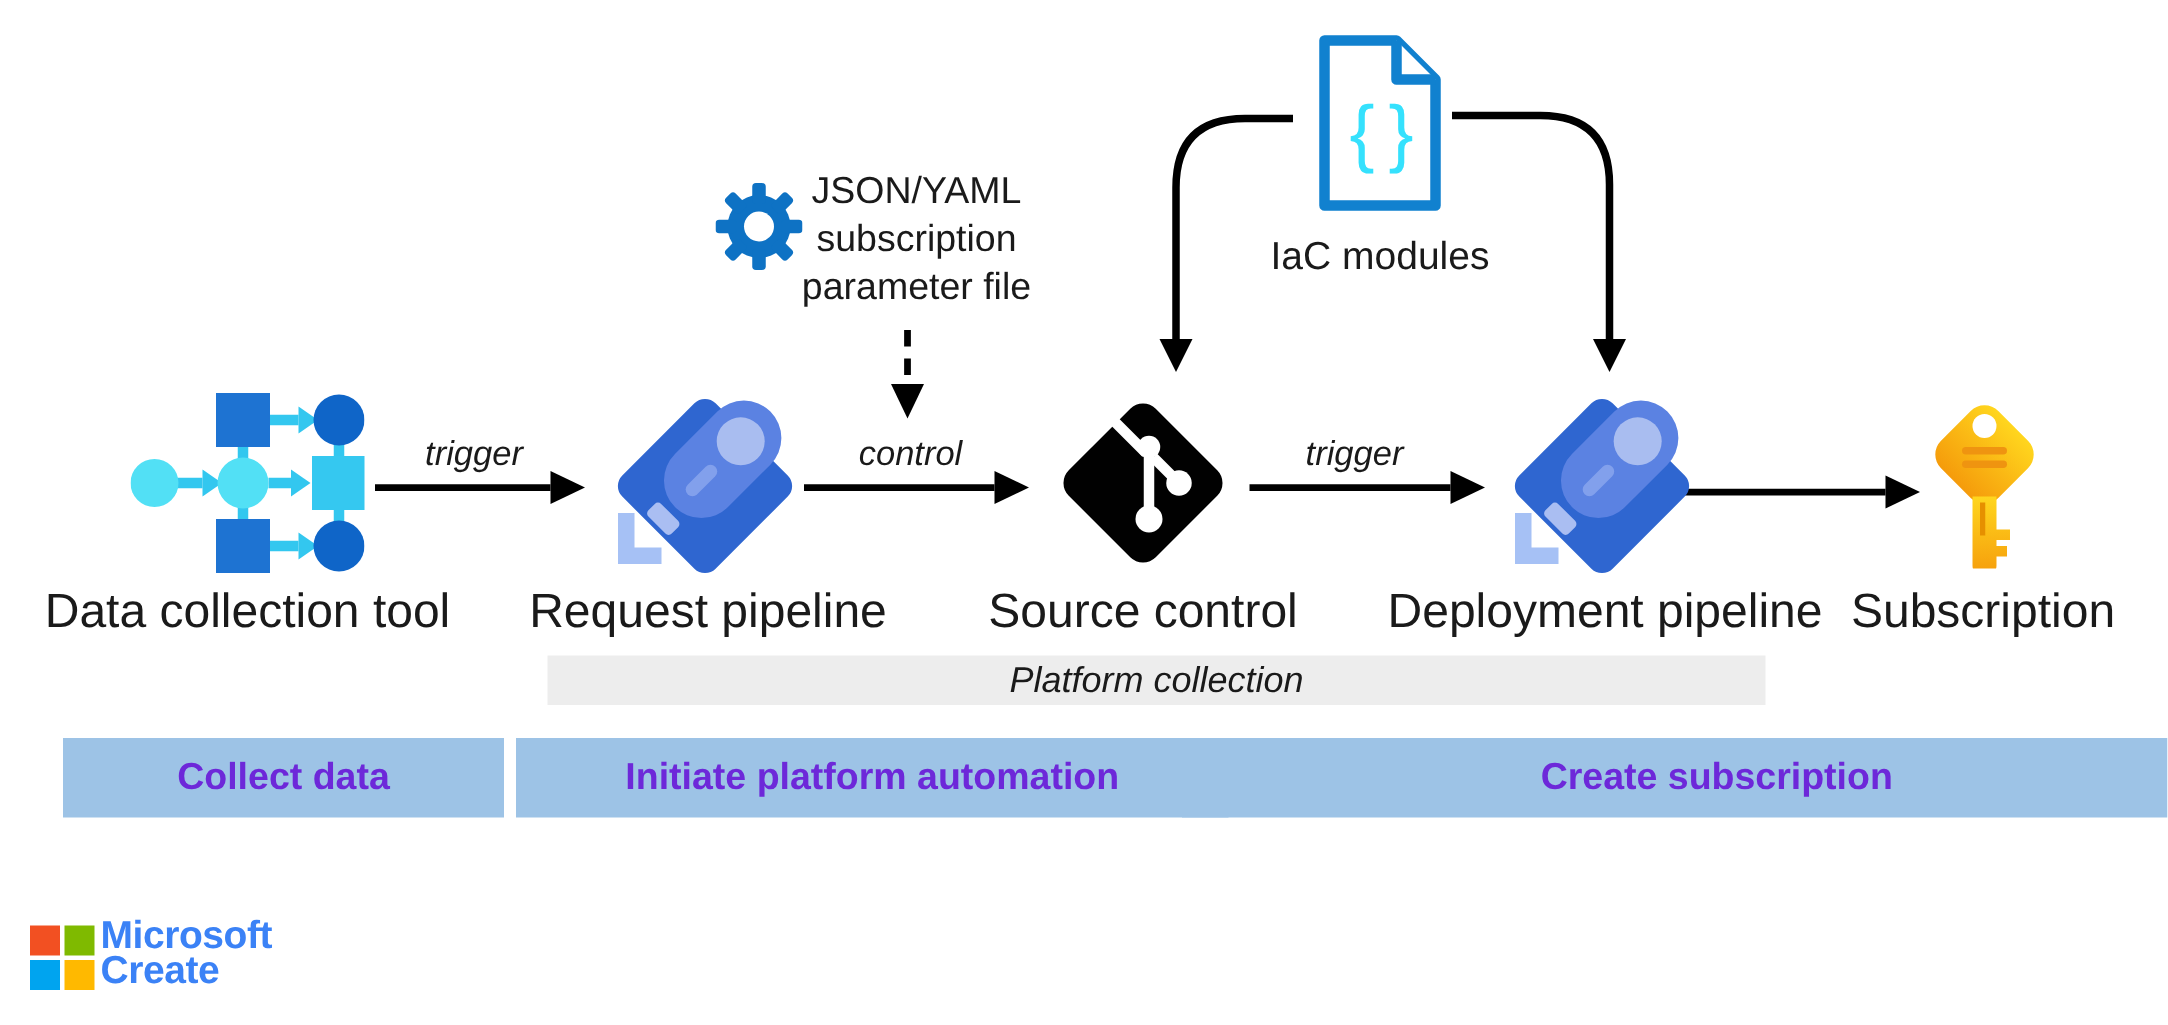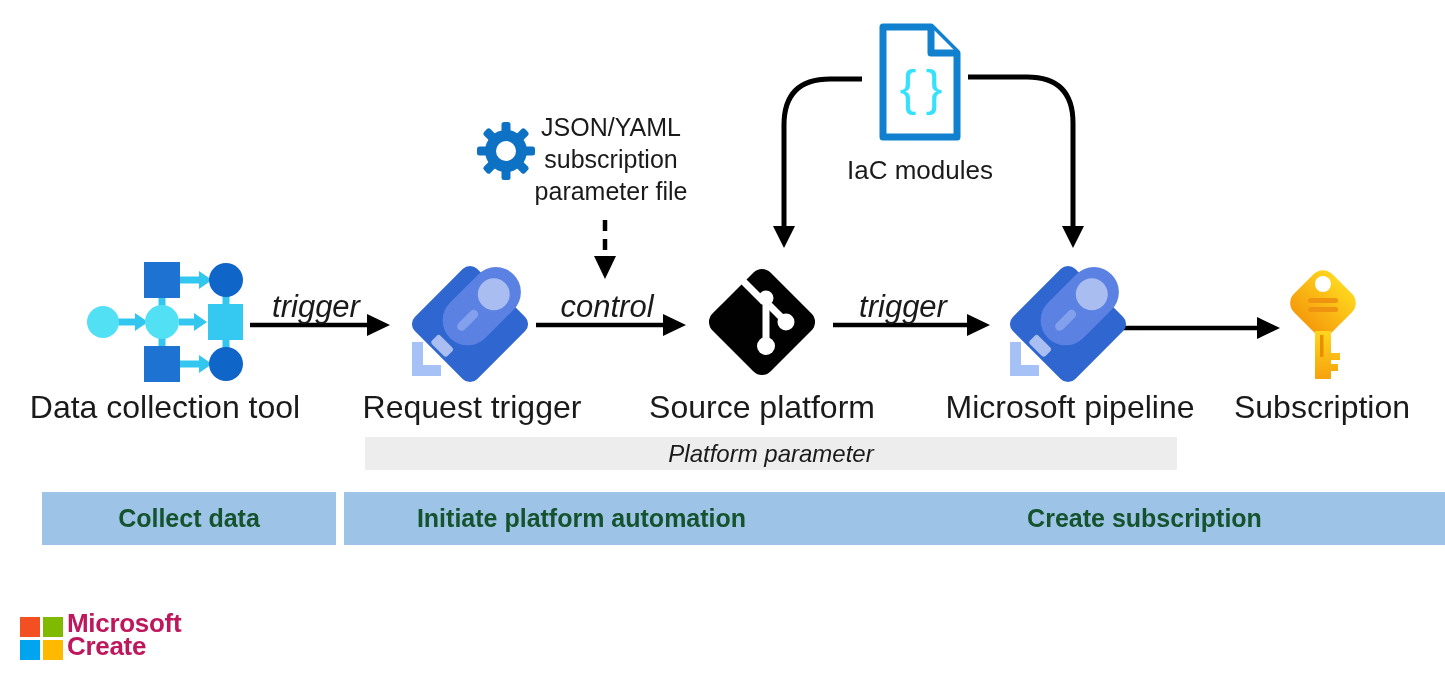--- a/index.html
+++ b/index.html
@@ -1,30 +1,30 @@
 <!DOCTYPE html>
 <html><head>
 <meta charset="utf-8">
 <style>
   html,body{margin:0;padding:0;background:#fff;}
   .canvas{position:relative;width:1445px;height:683px;background:#ffffff;overflow:hidden;
           font-family:"Liberation Sans", sans-serif;color:#1a1a1a;}
   .abs{position:absolute;}
   .ctr{transform:translateX(-50%);white-space:nowrap;text-align:center;}
   .node-label{top:389px;font-size:32px;}
-  .edge-label{top:289px;font-size:31px;font-style:italic;}
+  .edge-label{top:289px;font-size:23px;font-style:italic;}
   .param-text{top:111px;font-size:25px;line-height:32px;text-align:center;}
   .iac-label{top:155px;font-size:26px;}
   .automation-bar{left:365px;top:437px;width:812px;height:33px;background:#ededed;
                   font-size:24px;font-style:italic;line-height:33px;text-align:center;}
   .phase-bar{top:492px;height:53px;background:#9dc3e6;font-size:25px;font-weight:bold;
-             line-height:53px;text-align:center;color:#14532d;}
+             line-height:53px;text-align:center;color:#6d28d9;}
   .arrow-layer{left:0;top:0;}
   .ms-text{left:67px;top:612px;font-size:26px;line-height:23px;font-weight:600;
-           color:#be185d;letter-spacing:-0.3px;}
+           color:#3b82f6;letter-spacing:-0.3px;}
   .ms-squares{left:20px;top:617px;width:43px;height:43px;}
   .ms-squares div{position:absolute;width:20px;height:20px;}
 </style>
 </head>
 <body>
 
 <div class="canvas">
 
   <svg class="abs arrow-layer" width="1445" height="683" viewBox="0 0 1445 683">
     <g stroke="#000" stroke-width="4.5" fill="none">
@@ -154,26 +154,26 @@
     <div>parameter file</div>
   </div>
 
   <div class="abs iac-label ctr" style="left:920px">IaC modules</div>
 
   <div class="abs edge-label ctr" style="left:316px">trigger</div>
   <div class="abs edge-label ctr" style="left:607px">control</div>
   <div class="abs edge-label ctr" style="left:903px">trigger</div>
 
   <div class="abs node-label ctr" style="left:165px">Data collection tool</div>
-  <div class="abs node-label ctr" style="left:472px">Request trigger</div>
-  <div class="abs node-label ctr" style="left:762px">Source platform</div>
-  <div class="abs node-label ctr" style="left:1070px">Microsoft pipeline</div>
+  <div class="abs node-label ctr" style="left:472px">Request pipeline</div>
+  <div class="abs node-label ctr" style="left:762px">Source control</div>
+  <div class="abs node-label ctr" style="left:1070px">Deployment pipeline</div>
   <div class="abs node-label ctr" style="left:1322px">Subscription</div>
 
-  <div class="abs automation-bar">Platform parameter</div>
+  <div class="abs automation-bar">Platform collection</div>
 
   <div class="abs phase-bar" style="left:42px;width:294px">Collect data</div>
   <div class="abs phase-bar" style="left:344px;width:475px">Initiate platform automation</div>
   <div class="abs phase-bar" style="left:788px;width:713px">Create subscription</div>
 
   <div class="abs ms-squares">
     <div style="left:0;top:0;background:#f25022"></div>
     <div style="left:23px;top:0;background:#7fba00"></div>
     <div style="left:0;top:23px;background:#00a4ef"></div>
     <div style="left:23px;top:23px;background:#ffb900"></div>

